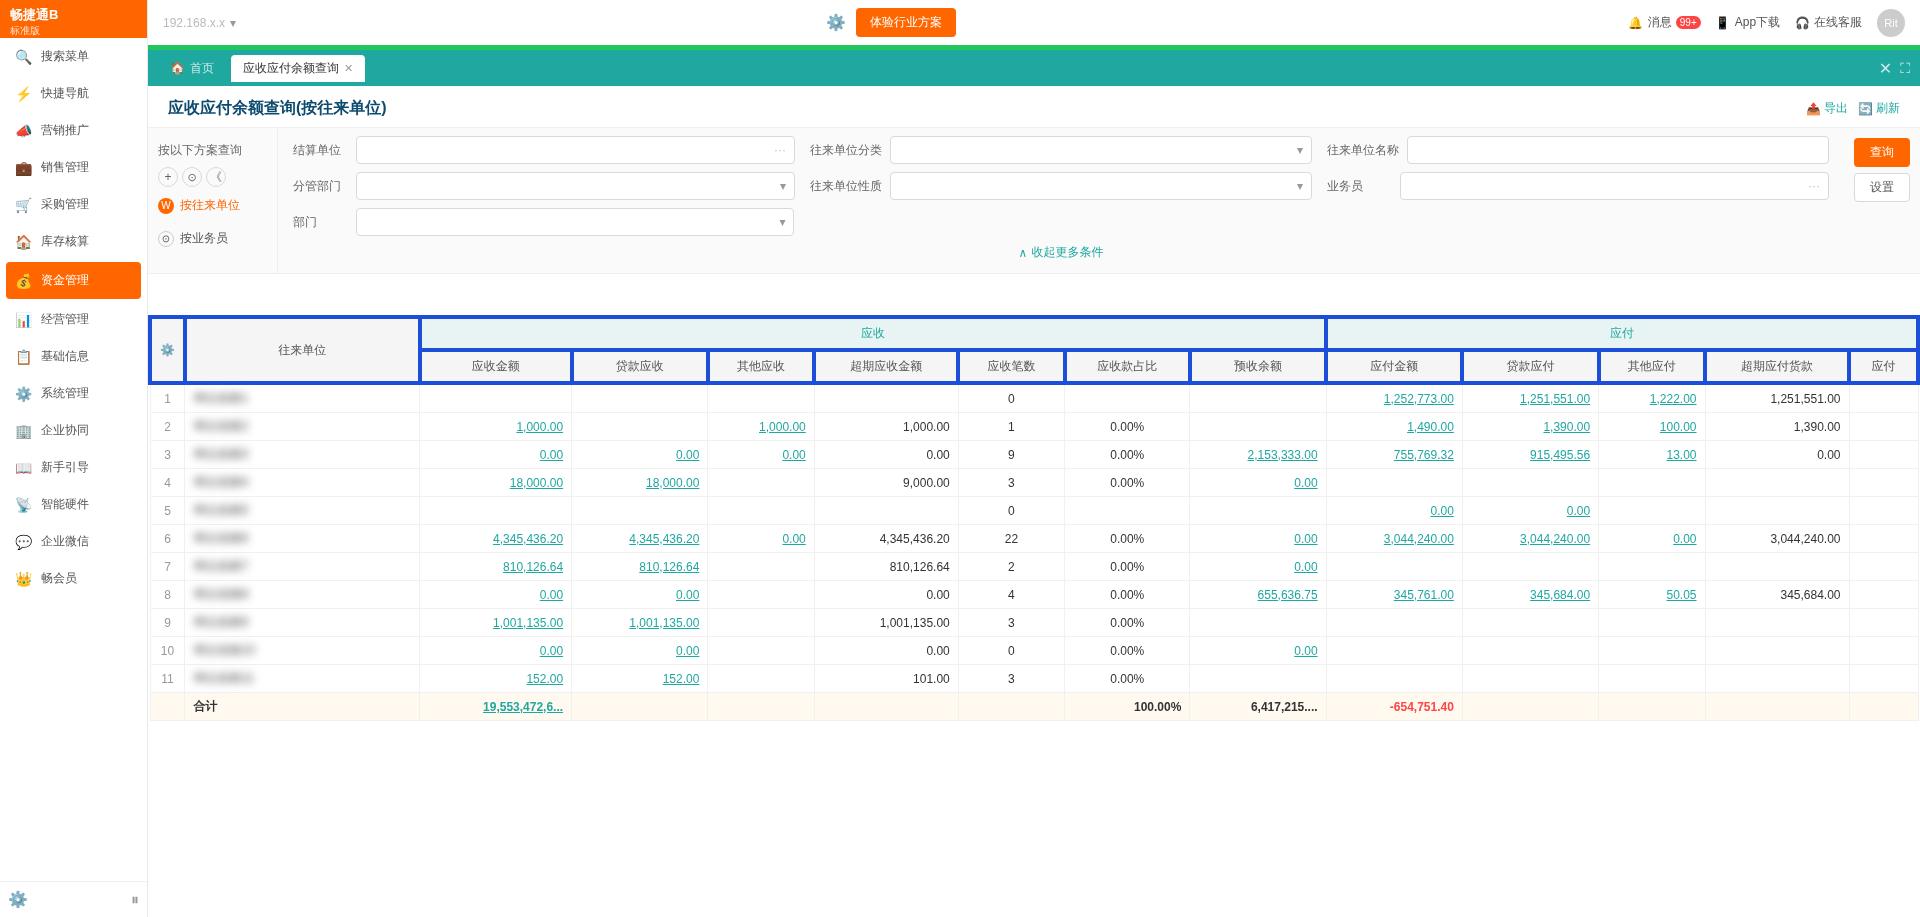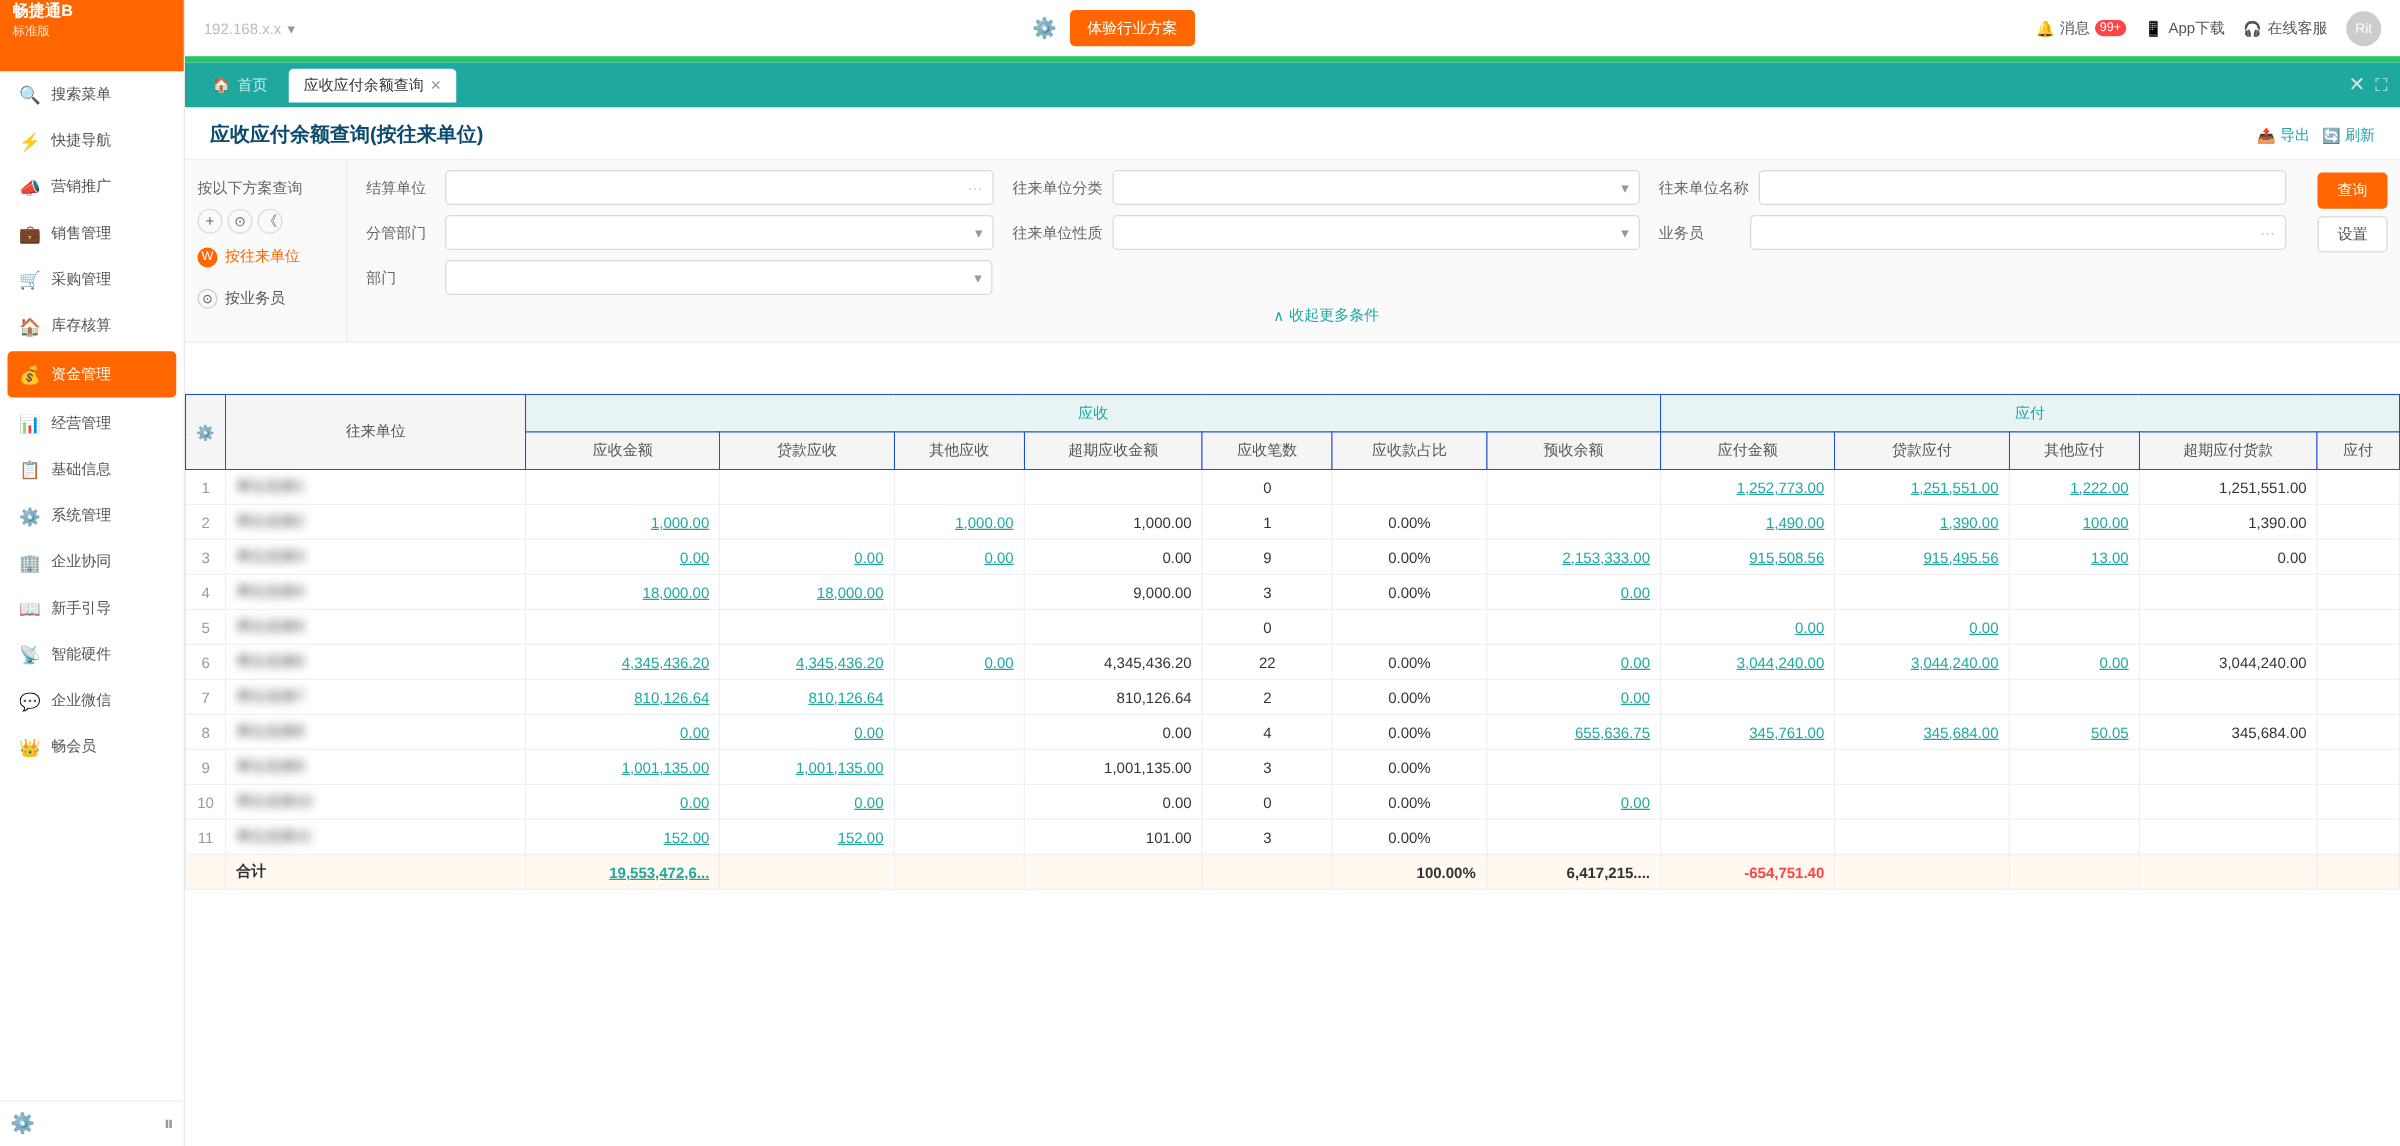--- a/index.html
+++ b/index.html
@@ -3,21 +3,21 @@
   <meta charset="utf-8">
   <style>
     * { box-sizing: border-box; margin: 0; padding: 0; }
     body { font-family: 'Microsoft YaHei', Arial, sans-serif; font-size: 12px; background: #f0f2f5; color: #333; overflow: hidden; }
 
     
     .app-container { display: flex; height: 917px; width: 1920px; }
 
     
     .sidebar { width: 148px; background: #fff; display: flex; flex-direction: column; border-right: 1px solid #e8e8e8; flex-shrink: 0; }
-    .sidebar-logo { height: 57px; background: #ff6600; display: flex; align-items: flex-start; padding: 0 10px; }
+    .sidebar-logo { height: 38px; background: #ff6600; display: flex; align-items: flex-end; padding: 0 10px; }
     .sidebar-logo-text { color: #fff; font-size: 13px; font-weight: bold; }
     .sidebar-logo-sub { color: #fff; font-size: 10px; opacity: 0.8; }
     .sidebar-item { display: flex; align-items: center; padding: 10px 15px; cursor: pointer; color: #555; gap: 8px; }
     .sidebar-item.active { background: #ff6600; color: #fff; border-radius: 4px; margin: 2px 6px; padding: 10px 9px; }
     .sidebar-item .icon { font-size: 14px; width: 18px; text-align: center; }
     .sidebar-item .label { font-size: 12px; }
 
     
     .main-area { flex: 1; display: flex; flex-direction: column; background: #f0f2f5; }
 
@@ -48,21 +48,21 @@
     .btn-refresh { color: #1fa8a0; font-size: 12px; cursor: pointer; display: flex; align-items: center; gap: 3px; }
     .btn-query { background: #ff6600; color: #fff; border: none; padding: 6px 4px; border-radius: 4px; cursor: pointer; font-size: 12px; }
     .btn-set { background: #fff; color: #555; border: 1px solid #d9d9d9; padding: 5px 15px; border-radius: 4px; cursor: pointer; font-size: 12px; }
     .scheme-item { padding: 8px 12px; cursor: pointer; display: flex; align-items: center; gap: 6px; font-size: 12px; }
     .scheme-item.active { color: #ff6600; }
     .scheme-icon { width: 16px; height: 16px; border-radius: 50%; background: #ff6600; display: flex; align-items: center; justify-content: center; color: #fff; font-size: 10px; }
 
     
     .data-table-container { flex: 1; overflow: auto; padding: 0; }
     .data-table { width: 100%; border-collapse: collapse; font-size: 12px; }
-    .data-table th { background: #f5f5f5; border: 1px solid #1d4ed8; padding: 6px 8px; text-align: center; white-space: nowrap; color: #555; font-weight: normal; position: sticky; top: 0; z-index: 1; }
+    .data-table th { background: #f5f5f5; border: 4px solid #1d4ed8; padding: 6px 8px; text-align: center; white-space: nowrap; color: #555; font-weight: normal; position: sticky; top: 0; z-index: 1; }
     .data-table th.group { background: #e8f4f3; color: #1fa8a0; }
     .data-table td { border: 1px solid #f0f0f0; padding: 5px 8px; text-align: right; white-space: nowrap; }
     .data-table td.center { text-align: center; }
     .data-table td.left { text-align: left; }
     .data-table td a { color: #1fa8a0; text-decoration: underline; cursor: pointer; }
     .data-table .total-row td { background: #fff9f0; font-weight: bold; color: #333; }
     .data-table .total-row td.neg { color: #ff4444; }
     .row-num { color: #999; text-align: center; }
 
     .blurred { filter: blur(4px); user-select: none; }
@@ -357,21 +357,21 @@
                 <tr>
       <td class="row-num center">3</td>
       <td class="left blurred" style="min-width:150px;filter:blur(4px);">单位名称3</td>
       <td><a>0.00</a></td>
       <td><a>0.00</a></td>
       <td><a>0.00</a></td>
       <td>0.00</td>
       <td class="center">9</td>
       <td class="center">0.00%</td>
       <td><a>2,153,333.00</a></td>
-      <td><a>915,508.56</a></td>
+      <td><a>755,769.32</a></td>
       <td><a>915,495.56</a></td>
       <td><a>13.00</a></td>
       <td>0.00</td>
       <td></td>
     </tr>
                 <tr>
       <td class="row-num center">4</td>
       <td class="left blurred" style="min-width:150px;filter:blur(4px);">单位名称4</td>
       <td><a>18,000.00</a></td>
       <td><a>18,000.00</a></td>

